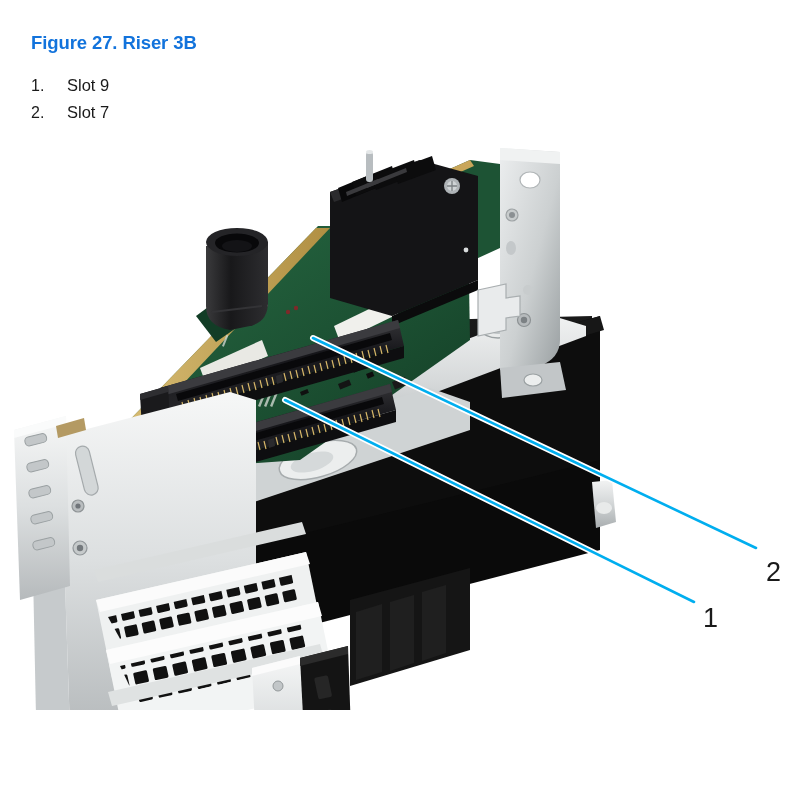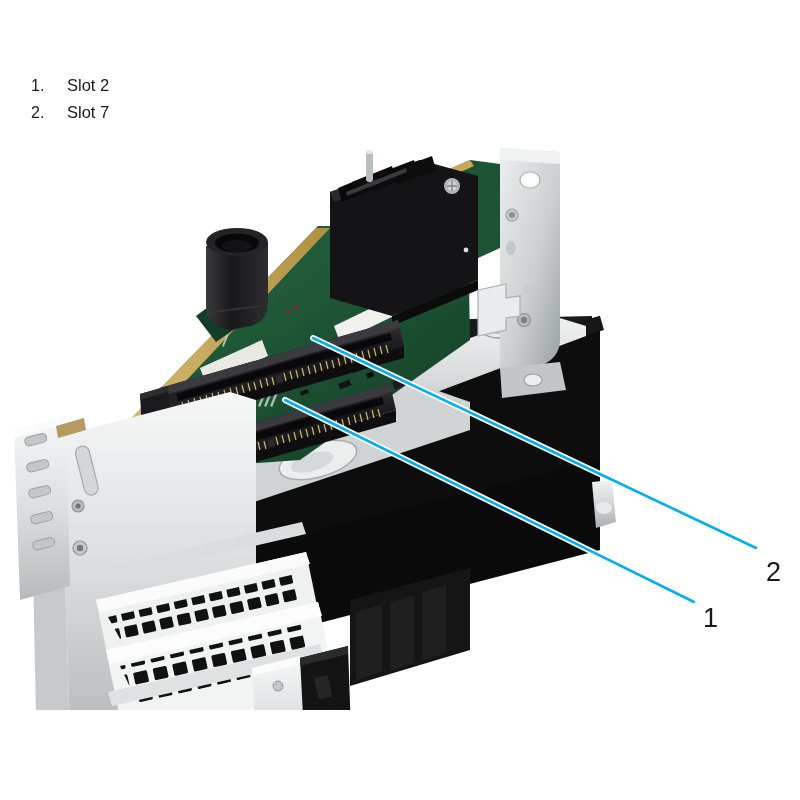--- a/index.html
+++ b/index.html
@@ -74,24 +74,25 @@
     font-family: "Liberation Sans", sans-serif;
   }
   #callout-1 { left: 703px; top: 603px; }
   #callout-2 { left: 766px; top: 557px; }
 </style>
 </head>
 <body>
 
 <div class="page">
 
+  <div class="figure-caption">Figure 27. Riser 3B</div>
 
   <ul class="legend-list">
     <li>
-      <span class="legend-num">1.</span><span class="legend-label">Slot 2</span>
+      <span class="legend-num">1.</span><span class="legend-label">Slot 9</span>
     </li>
     <li>
       <span class="legend-num">2.</span><span class="legend-label">Slot 7</span>
     </li>
   </ul>
 
   <div class="photo">
     <svg width="800" height="580" viewBox="0 0 800 580" xmlns="http://www.w3.org/2000/svg">
       <defs>
         <linearGradient id="gMetalFace" x1="0" y1="0" x2="0" y2="1">

